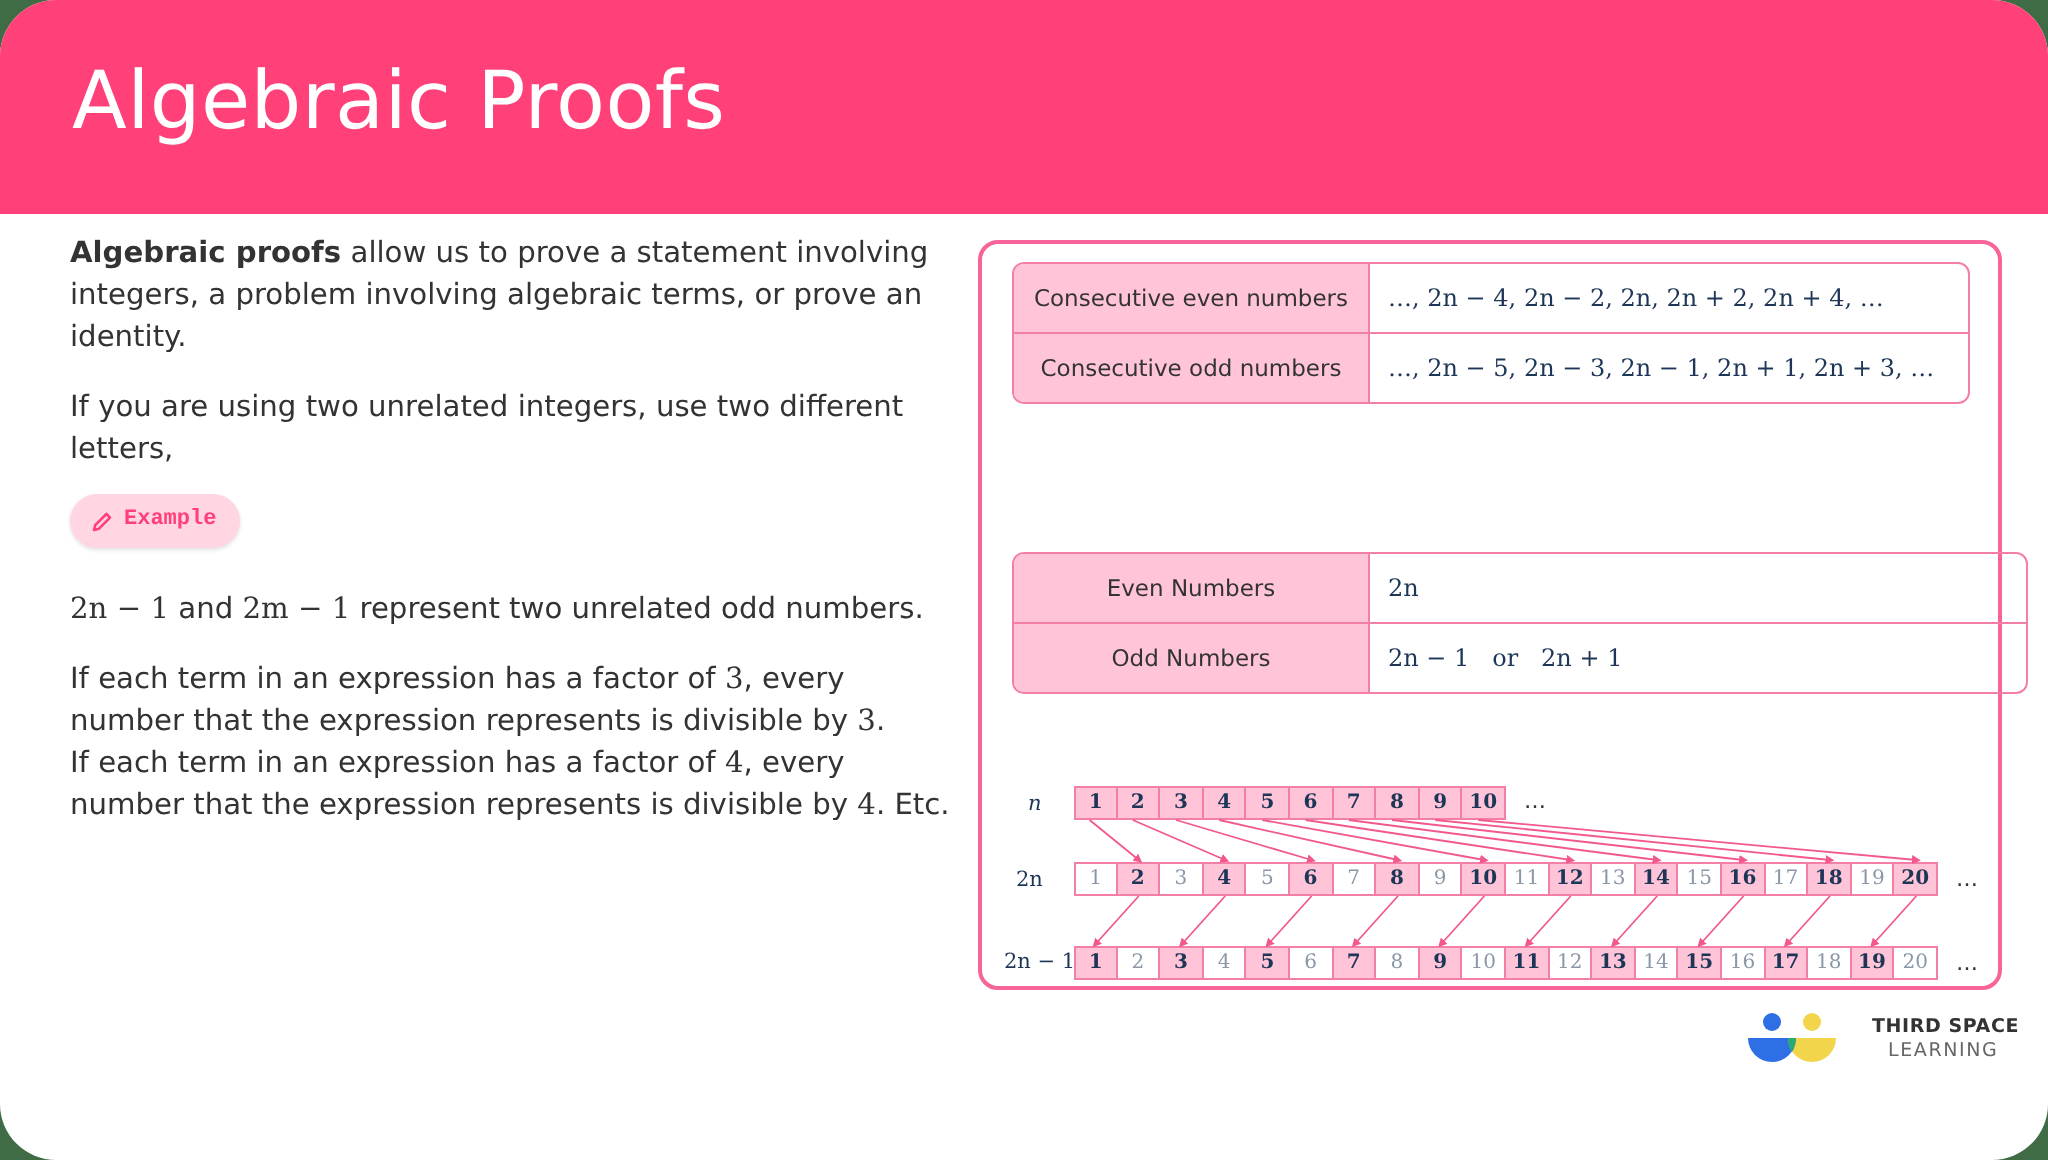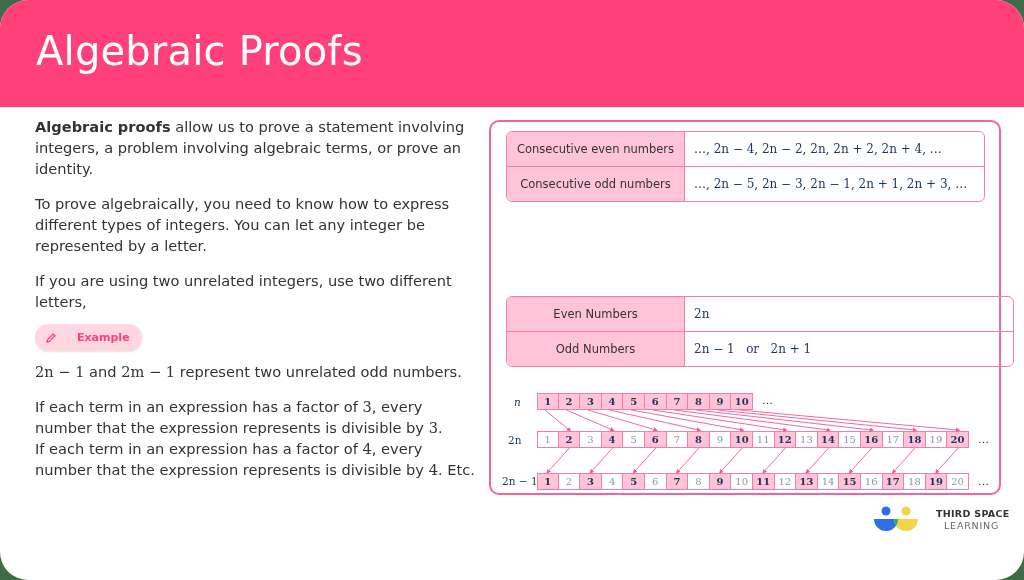--- a/index.html
+++ b/index.html
@@ -21,25 +21,26 @@
     color:#ffffff; font-size:40px; font-weight:500; letter-spacing:0.2px;
     font-family:"DejaVu Sans", sans-serif;
   }
   .left {
     position:absolute; left:35px; top:116px; width:440px;
     color:#333333; font-size:14.6px; line-height:21px;
   }
   .left p { margin:0 0 14px 0; }
   .math { font-family:"DejaVu Serif", serif; font-style:normal; }
   .badge {
-    display:inline-flex; align-items:center; gap:20px;
+    display:inline-flex; align-items:center; gap:5px;
     background:#ffd6e2; color:#ff3f7a;
     border-radius:14px; padding:3px 12px 3px 10px;
-    font-size:11px; font-weight:bold; margin:2px 0 10px 0;
+    font-size:11px; font-weight:bold; margin:2px 0 20px 0;
     box-shadow:0 1px 2px rgba(0,0,0,0.12);
+    font-family:Liberation Mono, monospace;
   }
   .badge svg { width:12px; height:12px; }
   .panel {
     position:absolute; left:489px; top:120px; width:512px; height:375px;
     border:2px solid #f7649a; border-radius:10px; background:#fff;
     box-sizing:border-box;
   }
   table.t {
     position:absolute; border-collapse:separate; border-spacing:0;
     border:1.5px solid #f47fa6; border-radius:6px; overflow:hidden;
@@ -79,21 +80,20 @@
 </head>
 <body>
 
 <div class="card">
   <div class="header">
     <div class="header-title">Algebraic Proofs</div>
   </div>
 
   <div class="left">
     <p><b>Algebraic proofs</b><span> allow us to prove a statement involving integers, a problem involving algebraic terms, or prove an identity.</span></p>
-    <p>To prove algebraically, you need to know how to express different types of integers. You can let any integer be represented by a letter.</p>
     <p style="margin-bottom:10px">If you are using two unrelated integers, use two different letters,</p>
     <div class="badge">
       <svg viewBox="0 0 12 12">
           <path d="M2 10 L2.6 7.6 L8.2 2 L10 3.8 L4.4 9.4 Z" fill="none" stroke="#ff3f7a" stroke-width="1.3" stroke-linejoin="round"></path>
         </svg>
       <span>Example</span>
     </div>
     <p><span class="math">2n − 1</span><span> and </span><span class="math">2m − 1</span><span> represent two unrelated odd numbers.</span></p>
     <p><span>If each term in an expression has a factor of </span><span class="math">3</span><span>, every number that the expression represents is divisible by </span><span class="math">3</span><span>.</span><br><span>If each term in an expression has a factor of </span><span class="math">4</span><span>, every number that the expression represents is divisible by </span><span class="math">4</span><span>. Etc.</span></p>
   </div>
@@ -106,21 +106,21 @@
           <td class="k">Consecutive even numbers</td>
           <td class="v">…, 2n − 4, 2n − 2, 2n, 2n + 2, 2n + 4, …</td>
         </tr>
     <tr>
           <td class="k">Consecutive odd numbers</td>
           <td class="v">…, 2n − 5, 2n − 3, 2n − 1, 2n + 1, 2n + 3, …</td>
         </tr>
   </tbody>
     </table>
 
-  <table class="t" style="left:506px; top:296px; width:508px;">
+  <table class="t" style="left:506px; top:276px; width:508px;">
     <tbody>
         <tr>
           <td class="k">Even Numbers</td>
           <td class="v">2n</td>
         </tr>
     <tr>
           <td class="k">Odd Numbers</td>
           <td class="v" style="white-space:pre">2n − 1   or   2n + 1</td>
         </tr>
   </tbody>

